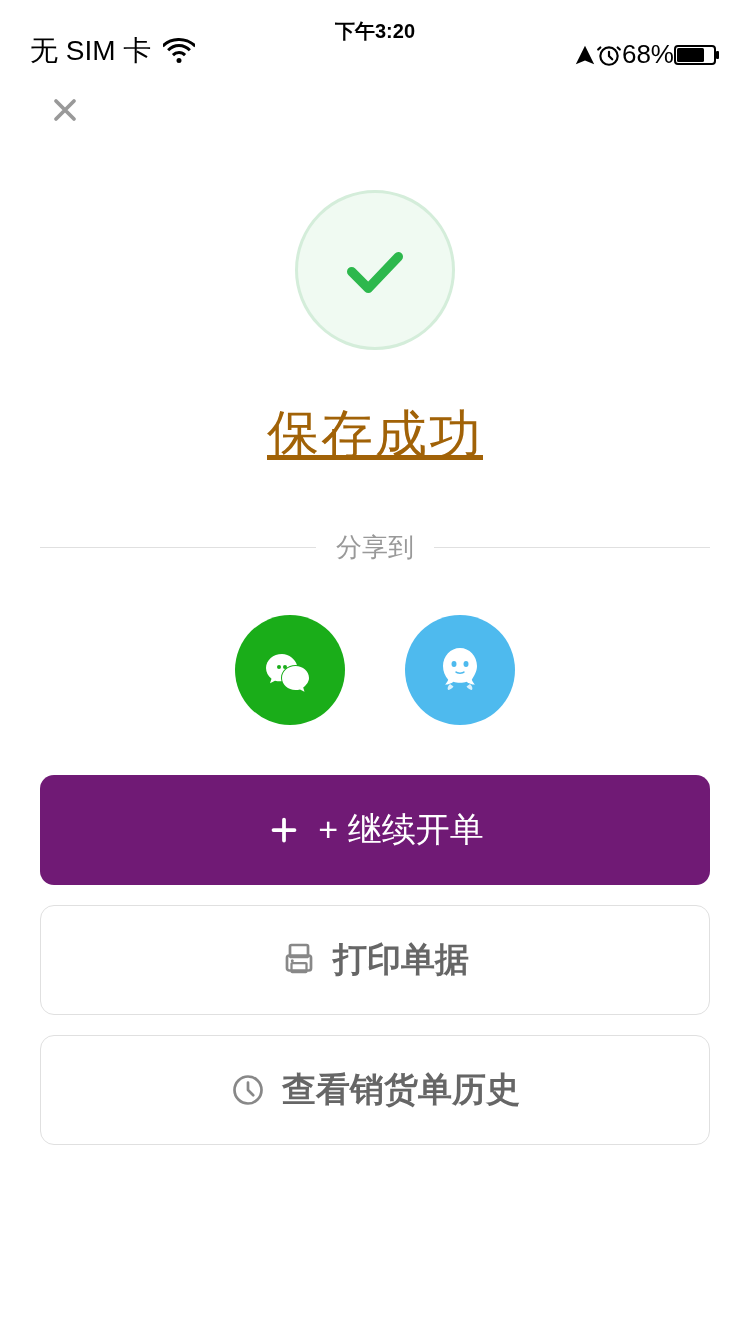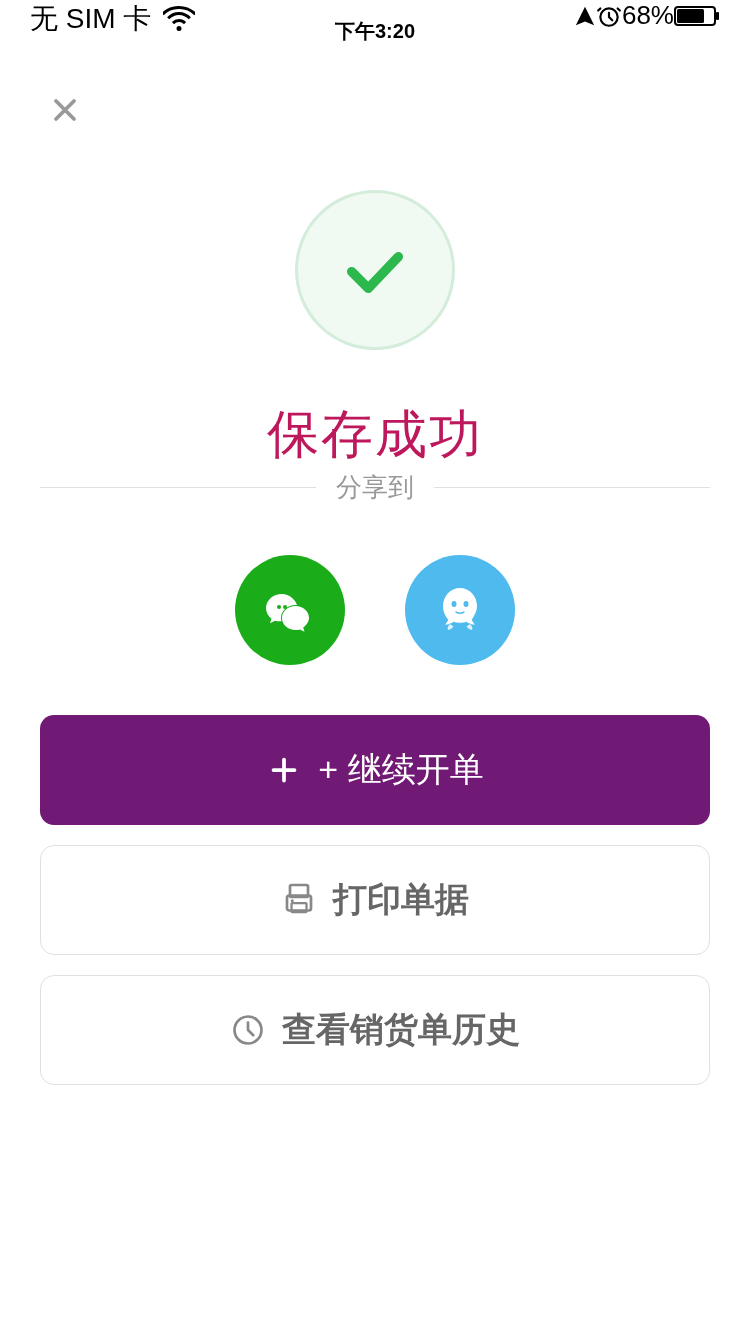--- a/index.html
+++ b/index.html
@@ -16,21 +16,21 @@
       font-family: -apple-system, 'PingFang SC', 'Helvetica Neue', sans-serif;
       overflow: hidden;
       position: relative;
     }
 
     
     .status-bar {
       width: 100%;
       height: 70px;
       display: flex;
-      align-items: flex-start;
+      align-items: flex-end;
       justify-content: space-between;
       padding: 0 30px;
       background: #ffffff;
     }
 
     .status-left {
       display: flex;
       align-items: center;
       gap: 12px;
       font-size: 28px;
@@ -97,22 +97,24 @@
 
     .success-circle svg {
       width: 80px;
       height: 80px;
     }
 
     
     .success-title {
       font-size: 52px;
       font-weight: 500;
-      color: #be185d;
+      color: #a16207;
+      margin-bottom: 60px;
       letter-spacing: 2px;
+      text-decoration: underline;
     }
 
     
     .share-section {
       width: 100%;
       padding: 0 40px;
       margin-bottom: 50px;
     }
 
     .share-divider {

